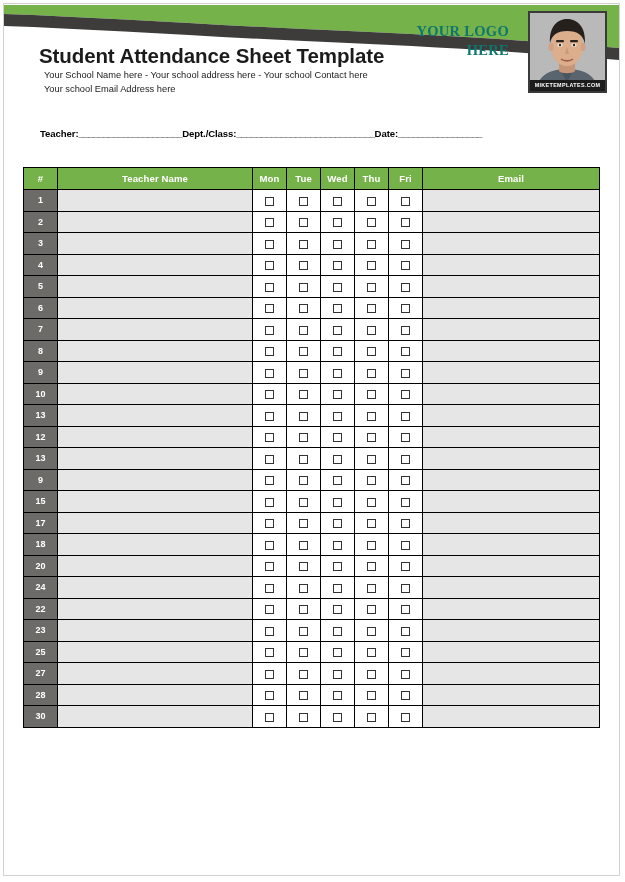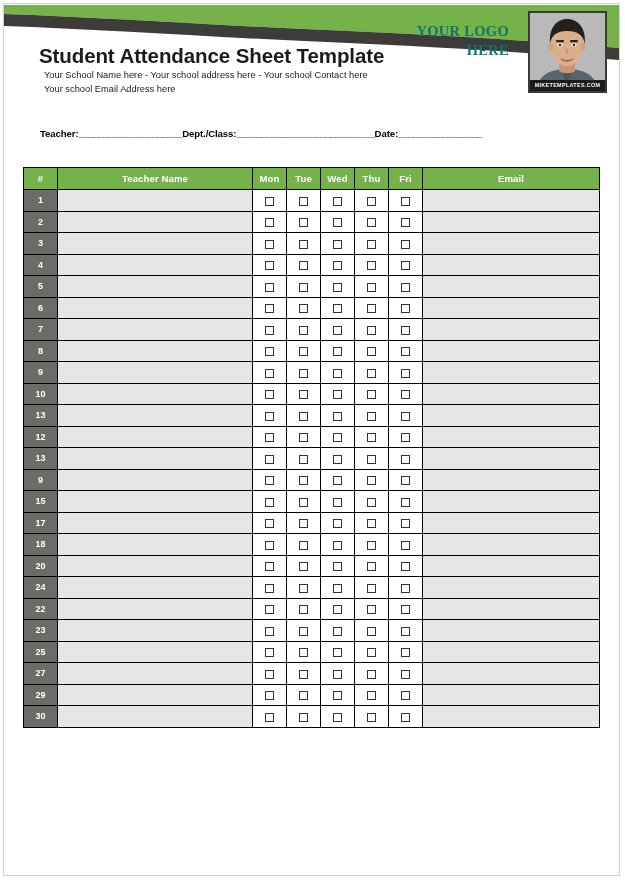--- a/index.html
+++ b/index.html
@@ -494,21 +494,21 @@
           <td class="num-cell">27</td>
           <td class="name-cell"></td>
           <td class="day-cell"><span class="checkbox"></span></td>
           <td class="day-cell"><span class="checkbox"></span></td>
           <td class="day-cell"><span class="checkbox"></span></td>
           <td class="day-cell"><span class="checkbox"></span></td>
           <td class="day-cell"><span class="checkbox"></span></td>
           <td class="notes-cell"></td>
         </tr>
         <tr>
-          <td class="num-cell">29</td>
+          <td class="num-cell">28</td>
           <td class="name-cell"></td>
           <td class="day-cell"><span class="checkbox"></span></td>
           <td class="day-cell"><span class="checkbox"></span></td>
           <td class="day-cell"><span class="checkbox"></span></td>
           <td class="day-cell"><span class="checkbox"></span></td>
           <td class="day-cell"><span class="checkbox"></span></td>
           <td class="notes-cell"></td>
         </tr>
         <tr>
           <td class="num-cell">30</td>

